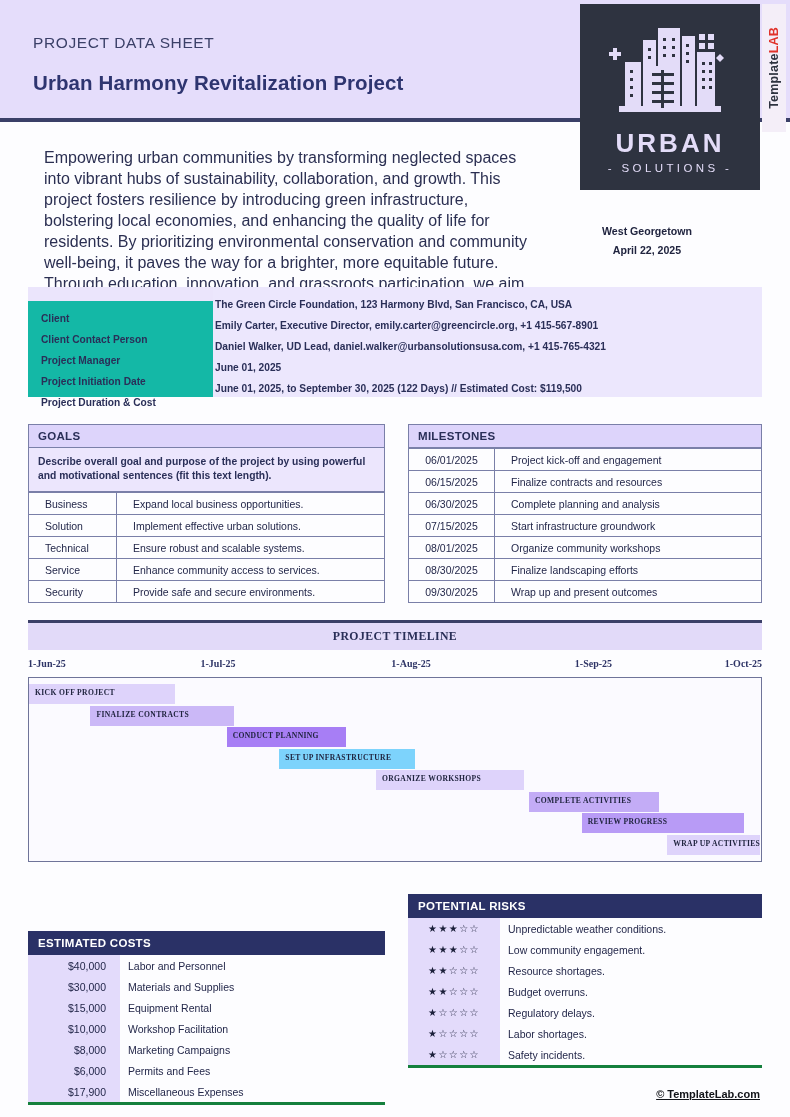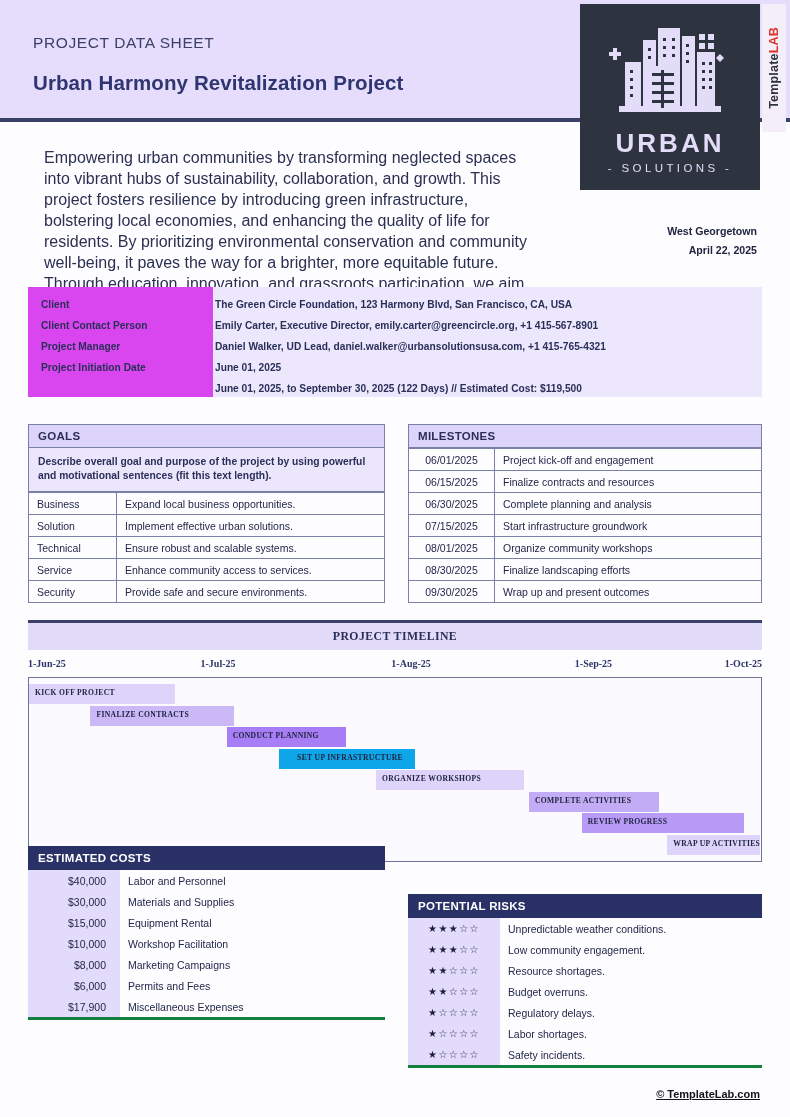--- a/index.html
+++ b/index.html
@@ -52,51 +52,51 @@
   }
   .tlab span i { font-style: normal; color: #e0322a; }
 
   
   .intro {
     position: absolute; left: 33px; top: 147px; width: 488px;
     font-size: 16px; line-height: 21px; color: #2b2f52; margin-left: 11px;
   }
   .meta-right {
     position: absolute; right: 33px; top: 222px; width: 220px;
-    text-align: right; font-size: 10.6px; font-weight: 700; color: #20243f;
+    text-align: center; font-size: 10.6px; font-weight: 700; color: #20243f;
     line-height: 19px;
   }
 
   
   .client-table {
     position: absolute; left: 28px; top: 287px; width: 734px; height: 110px;
     background: #ebe5fc;
     display: flex;
   }
-  .ct-labels { width: 185px; background: #d946ef; padding: 7px 0 16px 13px; }
+  .ct-labels { width: 185px; background: #14b8a6; padding: 7px 0 16px 13px; margin-top: 14px; }
   .ct-values { flex: 1; background: #ece7fd; padding: 7px 0 0 2px; }
   .ct-row { height: 21px; line-height: 21px; font-size: 10.2px; font-weight: 700; color: #2a2f58; white-space: nowrap; }
   .ct-values .ct-row { font-weight: 700; color: #2a2f58; }
 
   
   .panel { position: absolute; }
   .panel-head-light {
     background: #ddd4fb; border: 1px solid #7a7fa8;
     font-size: 11.5px; font-weight: 700; color: #2a2f58;
     padding: 5px 9px; letter-spacing: .3px;
   }
   .panel-head-dark {
     background: #2a3166; border: 1px solid #2a3166;
     font-size: 11.5px; font-weight: 700; color: #ffffff;
     padding: 5px 9px; letter-spacing: .3px;
   }
   table.grid { border-collapse: collapse; width: 100%; }
   table.grid td {
     border: 1px solid #7a7fa8; font-size: 10.5px; color: #23274a;
-    padding: 4px 8px; height: 22px; vertical-align: middle;
+    padding: 4px 16px; height: 22px; vertical-align: middle;
   }
 
   
   #goals { left: 28px; top: 424px; width: 357px; }
   .goals-desc {
     background: #ece6fd; border: 1px solid #7a7fa8; border-top: none;
     font-size: 10.3px; font-weight: 700; color: #2a2f58;
     padding: 7px 9px 8px 9px; line-height: 14px;
   }
   #goals table.grid { border-top: none; }
@@ -124,21 +124,21 @@
     border: 1px solid #6f7499;
   }
   .bar {
     position: absolute; height: 20px;
     font-size: 7.6px; font-weight: 700; color: #20243f;
     letter-spacing: .35px; line-height: 17px; padding-left: 6px;
     white-space: nowrap; overflow: hidden;
   }
 
   
-  #costs { left: 28px; top: 846px; width: 357px; }
+  #costs { left: 28px; top: 931px; width: 357px; }
   #risks { left: 408px; top: 894px; width: 354px; }
   .rowlist { border-bottom: 3px solid #15803d; }
   .rowlist table { border-collapse: collapse; width: 100%; }
   .rowlist td { font-size: 10.5px; color: #23274a; padding: 3px 8px; height: 21px; }
   .rowlist td.first {
     width: 92px; background: #e3dbfb; text-align: right; padding-right: 14px; font-weight: 400;
   }
   .rowlist td.stars {
     width: 92px; background: #e3dbfb; text-align: center;
     font-size: 10px; letter-spacing: 1.4px; color: #1b1f3a;
@@ -226,20 +226,21 @@
     <div>West Georgetown</div>
     <div>April 22, 2025</div>
   </div>
 
   <div class="client-table">
     <div class="ct-labels">
       <div class="ct-row">Client</div>
       <div class="ct-row">Client Contact Person</div>
       <div class="ct-row">Project Manager</div>
       <div class="ct-row">Project Initiation Date</div>
+      <div class="ct-row">Project Duration &amp; Cost</div>
     </div>
     <div class="ct-values">
       <div class="ct-row">The Green Circle Foundation, 123 Harmony Blvd, San Francisco, CA, USA</div>
       <div class="ct-row">Emily Carter, Executive Director, emily.carter@greencircle.org, +1 415-567-8901</div>
       <div class="ct-row">Daniel Walker, UD Lead, daniel.walker@urbansolutionsusa.com, +1 415-765-4321</div>
       <div class="ct-row">June 01, 2025</div>
       <div class="ct-row">June 01, 2025, to September 30, 2025 (122 Days) // Estimated Cost: $119,500</div>
     </div>
   </div>
 
@@ -315,21 +316,21 @@
         <div class="tick" style="left: 0%;">1-Jun-25</div>
         <div class="tick" style="left: 23.5%;">1-Jul-25</div>
         <div class="tick" style="left: 49.5%;">1-Aug-25</div>
         <div class="tick" style="left: 74.5%;">1-Sep-25</div>
         <div class="tick" style="right: 0px;">1-Oct-25</div>
       </div>
     <div class="tl-chart" id="tl-chart">
         <div class="bar" style="left: 0%; width: 20%; top: 6px; background: rgb(222, 211, 251);">KICK OFF PROJECT</div>
         <div class="bar" style="left: 8.4%; width: 19.6%; top: 27.5px; background: rgb(203, 184, 247);">FINALIZE CONTRACTS</div>
         <div class="bar" style="left: 27%; width: 16.3%; top: 49px; background: rgb(167, 126, 245);">CONDUCT PLANNING</div>
-        <div class="bar" style="left: 34.2%; width: 18.5%; top: 70.5px; background: #0ea5e9; text-align: center;">SET UP INFRASTRUCTURE</div>
+        <div class="bar" style="left: 34.2%; width: 18.5%; top: 70.5px; background: #7dd3fc;">SET UP INFRASTRUCTURE</div>
         <div class="bar" style="left: 47.4%; width: 20.2%; top: 92px; background: rgb(222, 211, 251);">ORGANIZE WORKSHOPS</div>
         <div class="bar" style="left: 68.3%; width: 17.8%; top: 113.5px; background: rgb(195, 172, 246);">COMPLETE ACTIVITIES</div>
         <div class="bar" style="left: 75.5%; width: 22.2%; top: 135px; background: rgb(184, 155, 246);">REVIEW PROGRESS</div>
         <div class="bar" style="left: 87.2%; width: 12.6%; top: 156.5px; background: rgb(222, 211, 251);">WRAP UP ACTIVITIES</div>
       </div>
   </div>
 
   <div class="panel" id="costs">
     <div class="panel-head-dark">ESTIMATED COSTS</div>
     <div class="rowlist">

